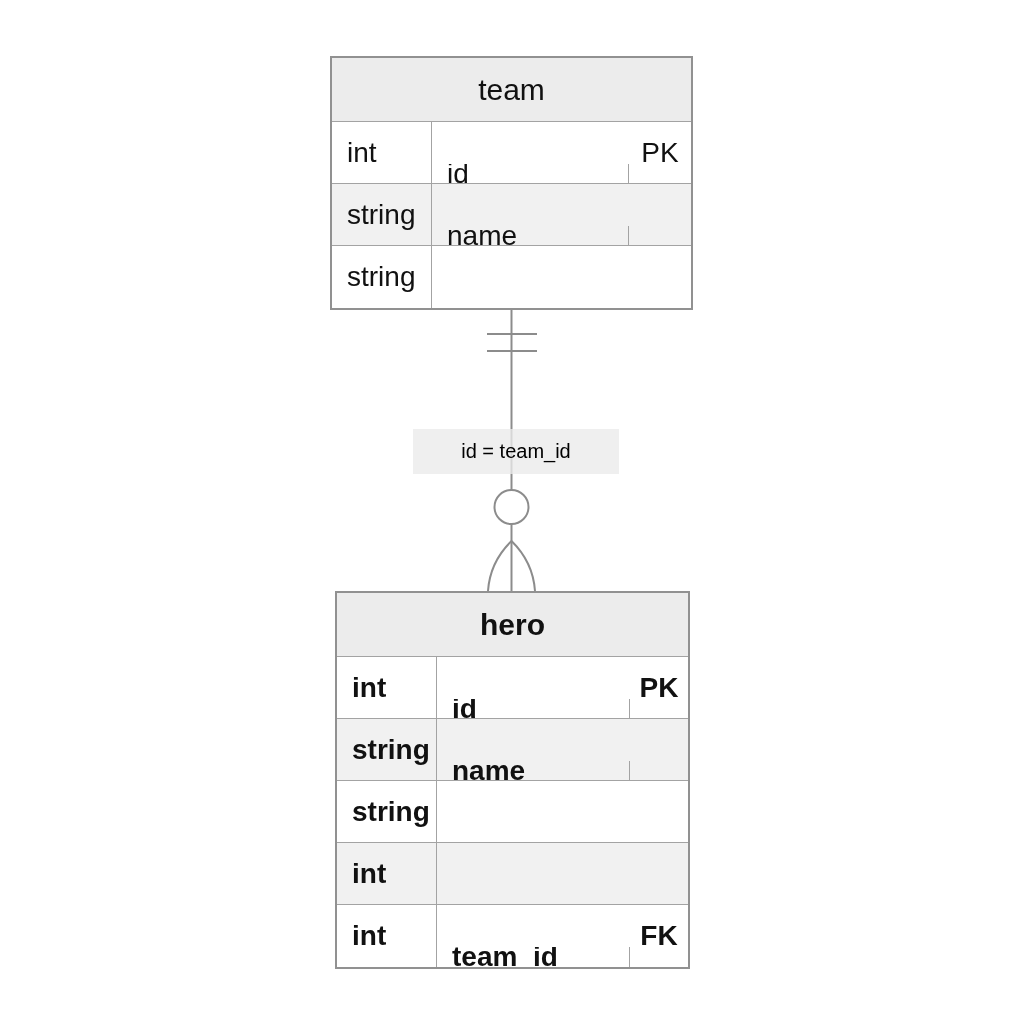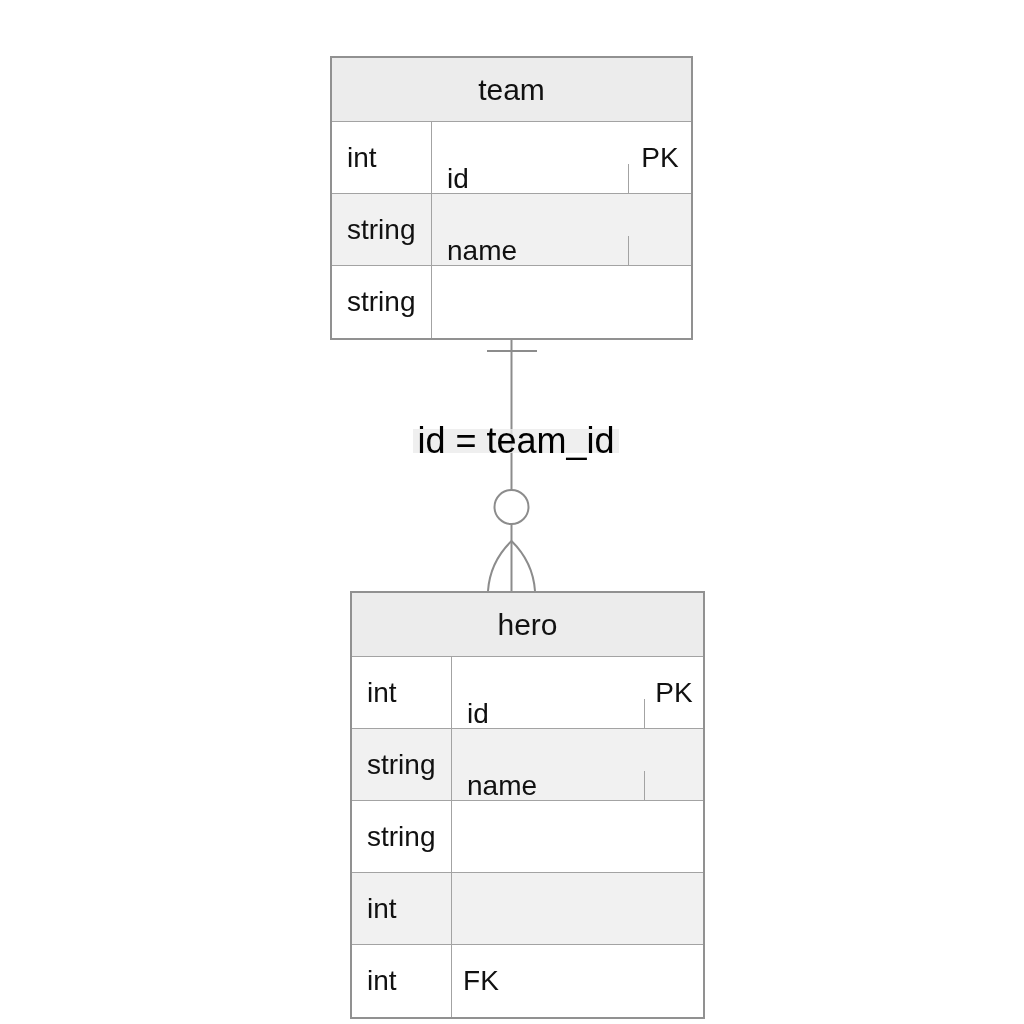--- a/index.html
+++ b/index.html
@@ -29,21 +29,21 @@
     border-bottom: 1px solid #a3a3a3;
     display: flex;
     align-items: center;
     justify-content: center;
     font-size: 30px;
     color: #111111;
   }
   .entity-row {
     box-sizing: border-box;
     display: flex;
-    height: 72px;
+    height: 62px;
     border-bottom: 1px solid #a3a3a3;
     background: #ffffff;
   }
   .entity-row.alt { background: #f1f1f1; }
   .entity-row:last-child { border-bottom: none; }
   .cell {
     box-sizing: border-box;
     display: flex;
     align-items: center;
     padding: 0 15px;
@@ -55,42 +55,42 @@
   .cell.type { width: 100px; flex: 0 0 auto; }
   .cell.attr { flex: 1 1 auto; margin-top: 42px; }
   .cell.key  {
     flex: 0 0 auto;
     border-right: none;
     justify-content: center;
     padding: 0 6px;
   }
   .entity.team  { left: 330px; top: 56px;  width: 363px; }
   .entity.team  .cell.key { width: 62px; }
-  .entity.hero  { left: 350px; top: 591px; width: 355px; }
+  .entity.hero  { left: 335px; top: 591px; width: 355px; font-weight: bold; }
   .entity.hero  .cell.key { width: 58px; }
 
   .rel-svg {
     position: absolute;
     left: 0;
     top: 0;
     width: 1024px;
     height: 1024px;
     pointer-events: none;
   }
   .rel-label {
     position: absolute;
     left: 413px;
     top: 429px;
     width: 206px;
-    height: 24px;
+    height: 45px;
     display: flex;
     align-items: center;
     justify-content: center;
     background: rgba(234, 234, 234, 0.78);
-    font-size: 36px;
+    font-size: 20px;
     color: #000000;
     white-space: nowrap;
   }
 </style>
 </head>
 <body>
 
 <div class="canvas">
 
   <svg class="rel-svg" viewBox="0 0 1024 1024" xmlns="http://www.w3.org/2000/svg">
@@ -150,17 +150,18 @@
     <div class="entity-row">
       <div class="cell type">string</div>
       <div class="cell key"></div>
     </div>
     <div class="entity-row alt">
       <div class="cell type">int</div>
       <div class="cell key"></div>
     </div>
     <div class="entity-row">
       <div class="cell type">int</div>
+      <div class="cell attr">team_id</div>
       <div class="cell key">FK</div>
     </div>
   </div>
 
 </div>
 
 </body></html>

